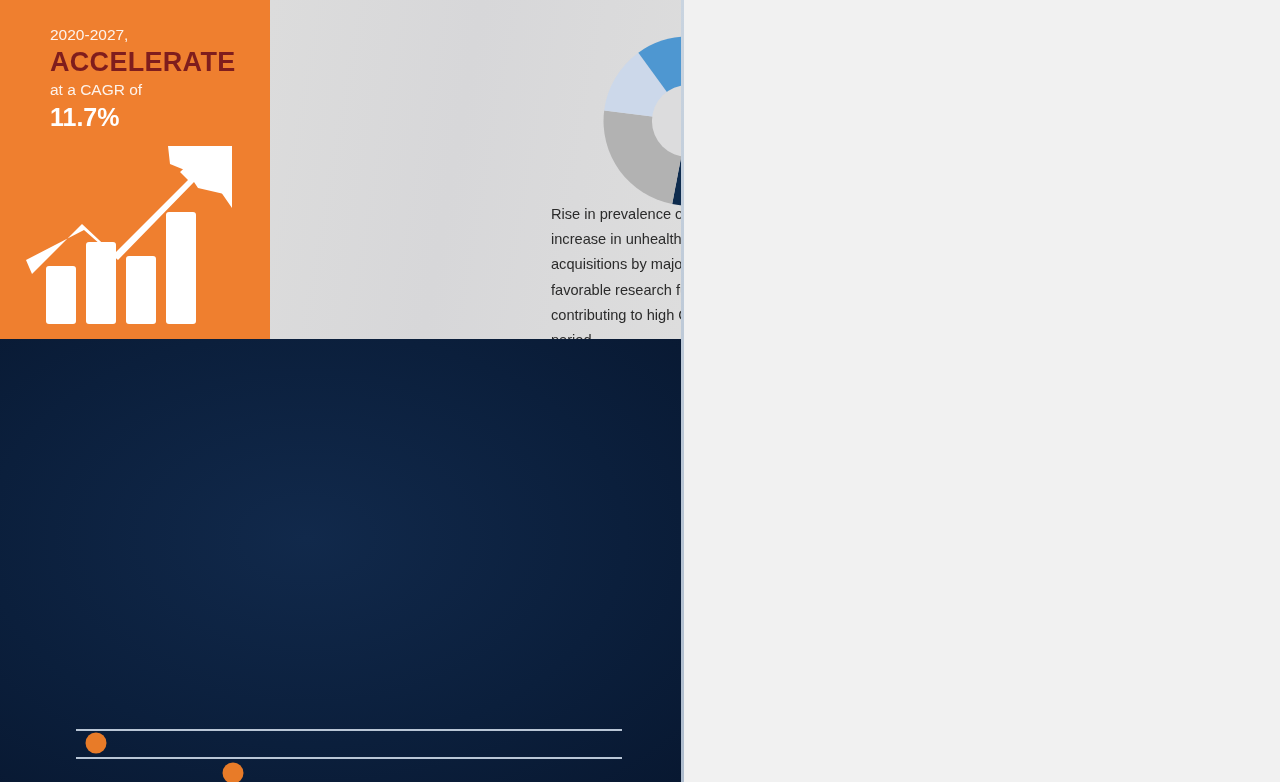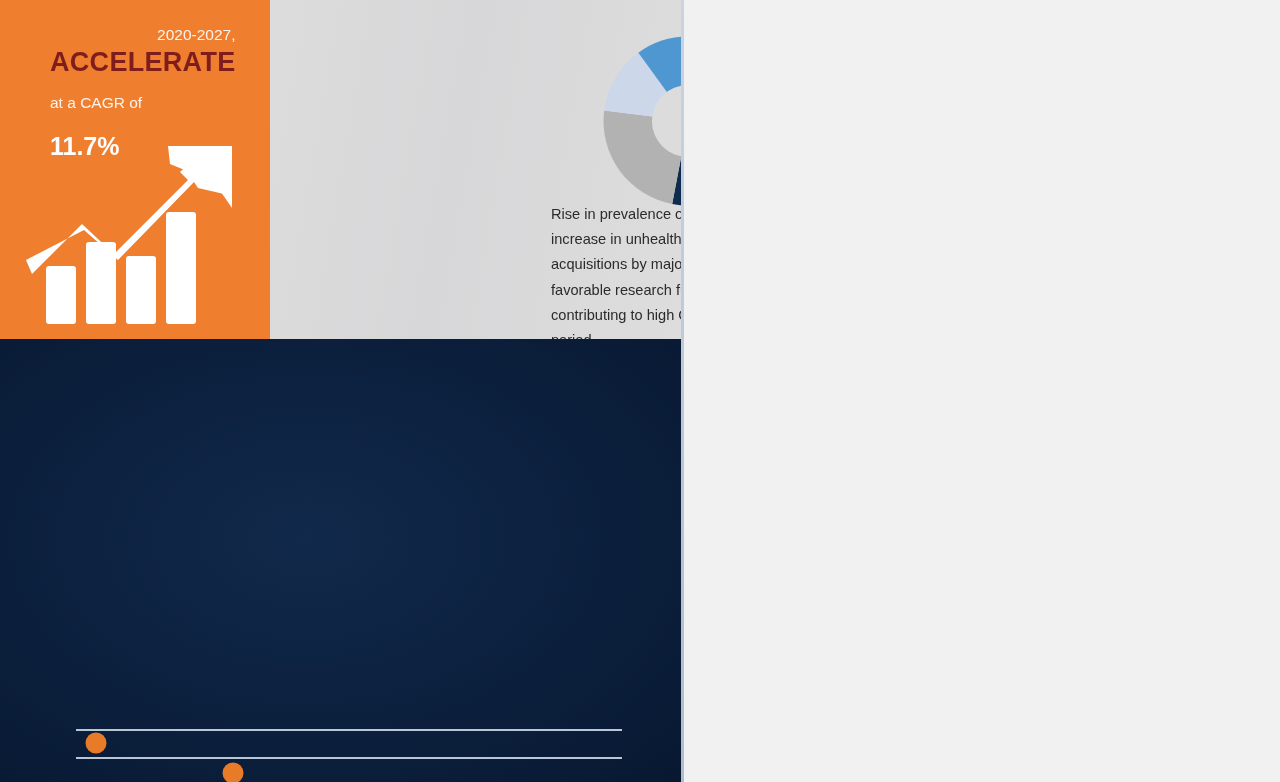--- a/index.html
+++ b/index.html
@@ -28,24 +28,24 @@
     position:absolute; left:681px; top:0; width:599px; height:782px;
     background:#f1f1f1;
   }
   #panel-right:before{
     content:""; position:absolute; left:0; top:0; width:3px; height:100%;
     background:linear-gradient(to bottom,#c9d4e0,#aebccd);
   }
 
   
   .op-text { position:absolute; left:50px; top:24px; color:#ffffff; }
-  .op-l1 { font-size:15.5px; line-height:22px; color:#fdf3ec;text-align:right;}
+  .op-l1 { font-size:15.5px; line-height:22px; color:#fdf3ec;}
   .op-accel { font-size:27px; font-weight:bold; letter-spacing:.3px; margin-top:1px; color:#7f1d1d;}
-  .op-l3 { font-size:15.5px; line-height:22px; margin-top:14px; color:#fdf3ec;}
-  .op-cagr { font-size:25px; font-weight:bold; margin-top:18px; color:#fff;}
+  .op-l3 { font-size:15.5px; line-height:22px; margin-top:1px; color:#fdf3ec;}
+  .op-cagr { font-size:25px; font-weight:bold; margin-top:2px; color:#fff;}
   #growth-arrow-icon { position:absolute; left:18px; top:138px; width:230px; height:190px; }
 
   
   #donut-chart { position:absolute; left:330px; top:33px; width:176px; height:176px; }
   #donut-chart .hole {
     position:absolute; left:50%; top:50%; width:41%; height:41%;
     transform:translate(-50%,-50%); border-radius:50%;
     background:#dcdcdd;
   }
   .pct-block { position:absolute; left:512px; top:40px; width:160px;}

